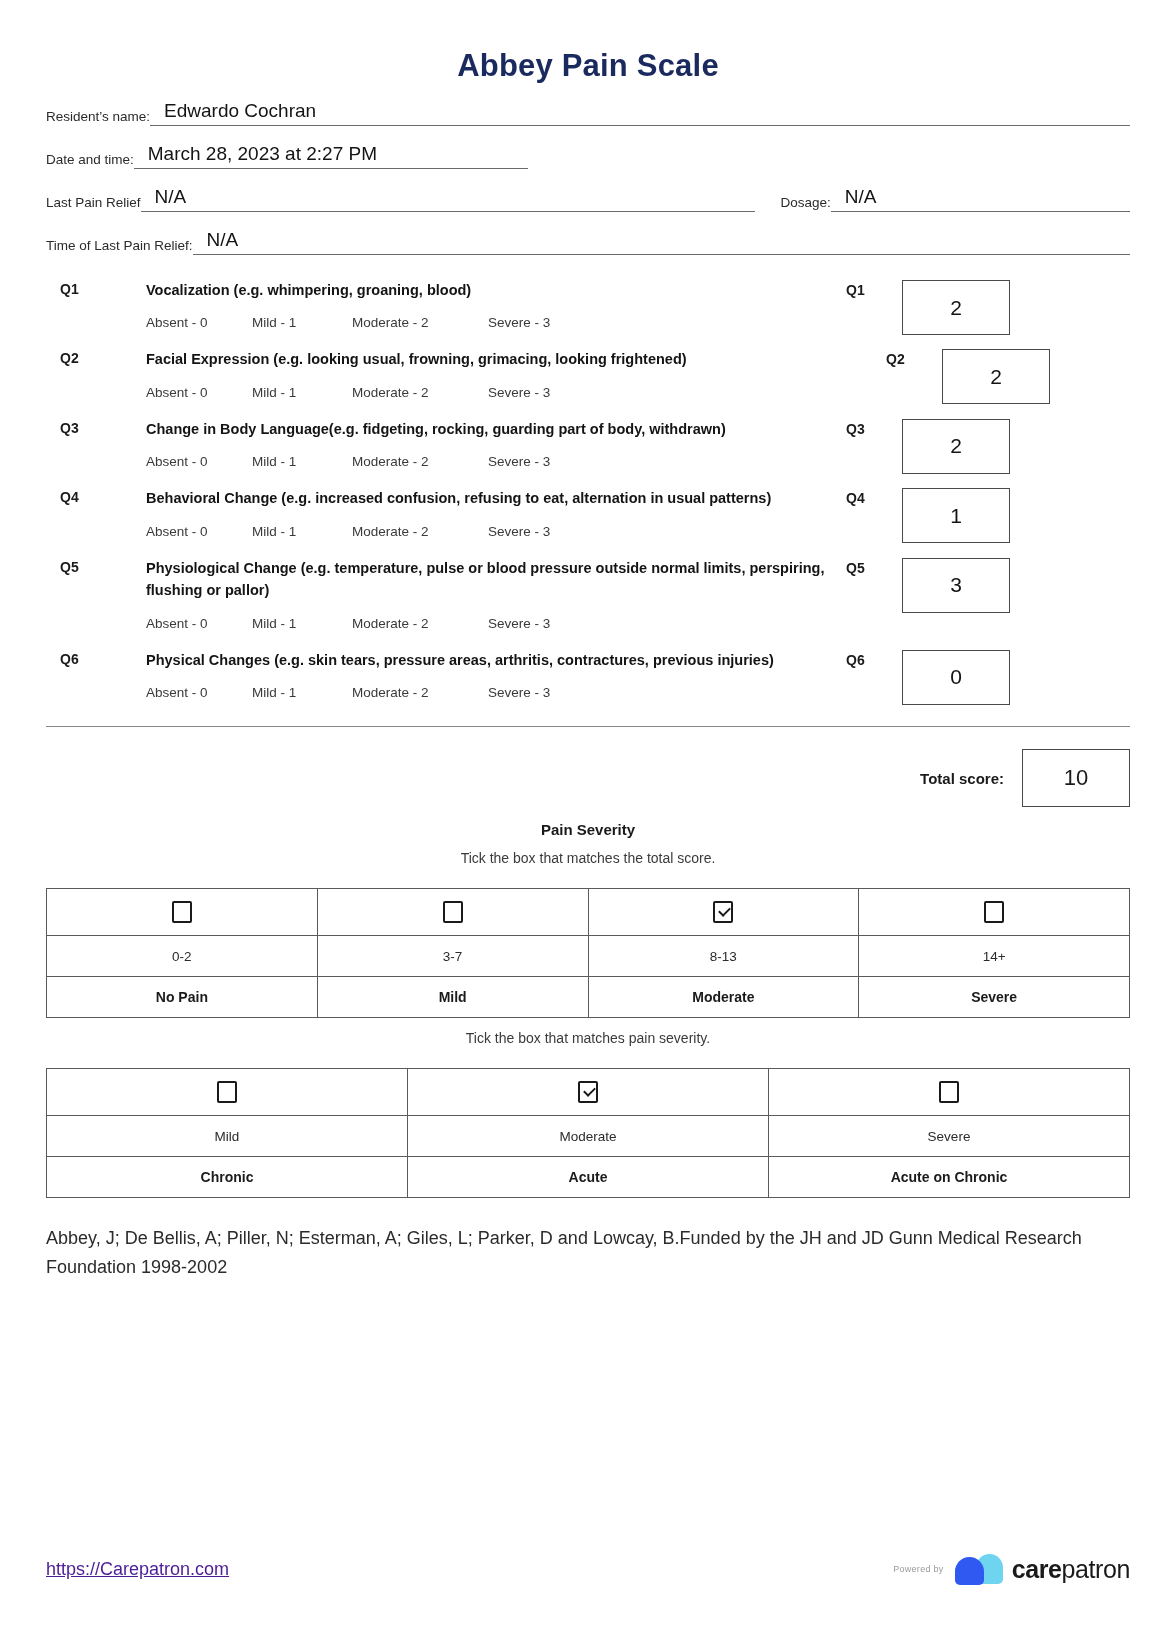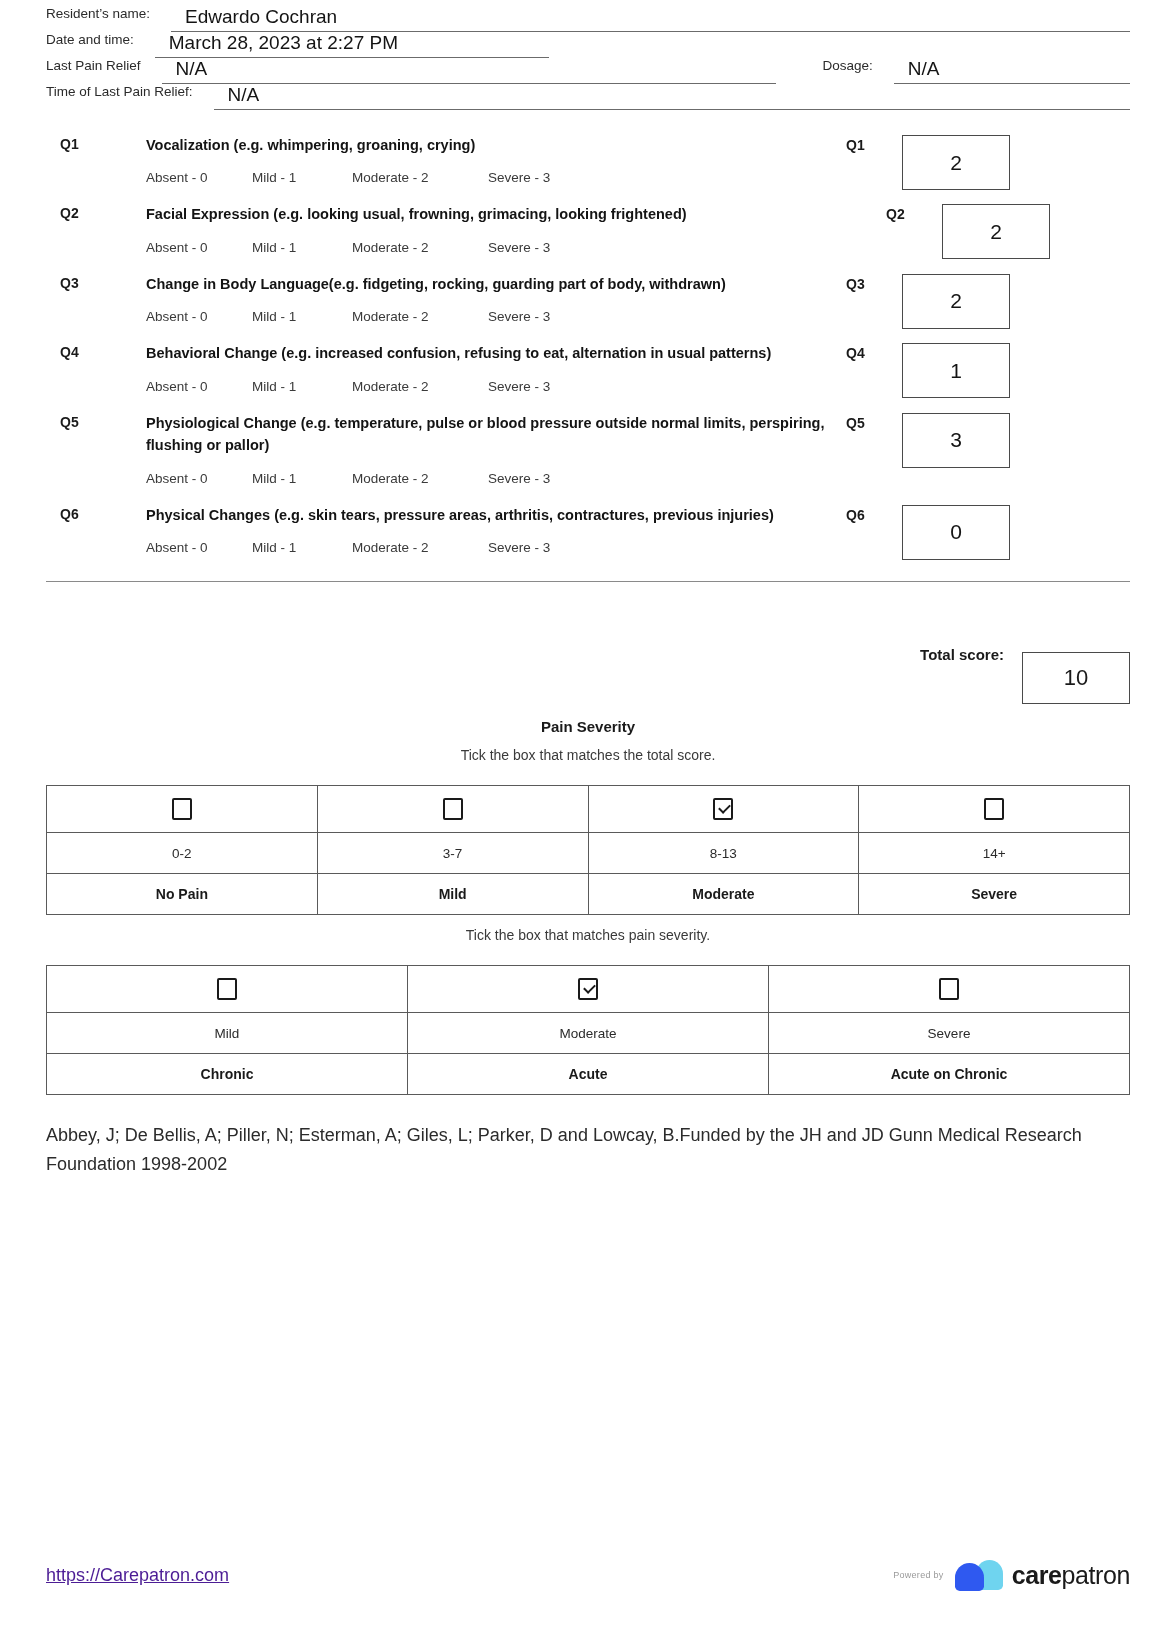--- a/index.html
+++ b/index.html
@@ -33,21 +33,22 @@
     padding-top: 48px;
     margin: 0 0 16px 0;
   }
 
   
   .meta {
     margin-top: 6px;
   }
   .meta-row {
     display: flex;
-    gap: 21px;
+    align-items: flex-end;
+    margin-bottom: 17px;
   }
   .meta-label {
     font-size: 13.5px;
     color: #2b2b2b;
     white-space: nowrap;
     padding-bottom: 2px;
   }
   .meta-fill {
     flex: 1 1 auto;
     border-bottom: 1.6px solid #6b6b6b;
@@ -151,28 +152,27 @@
     justify-content: flex-end;
     margin-top: 22px;
   }
   .total-label {
     font-size: 15px;
     font-weight: bold;
     margin-right: 18px;
   }
   .total-box {
     width: 108px;
-    height: 52px;
+    height: 58px;
     border: 1.5px solid #4a4a4a;
     display: flex;
     align-items: center;
     justify-content: center;
     font-size: 22px;
     box-sizing: border-box;
-    margin-top: 48px;
   }
 
   
   .section-heading {
     text-align: center;
     font-size: 15px;
     font-weight: bold;
     margin-top: 14px;
   }
   .section-sub {
@@ -287,20 +287,21 @@
     color: #1a1a1a;
   }
   .brand-text b { font-weight: bold; }
   .brand-text span { font-weight: normal; }
 </style>
 </head>
 <body>
 
 <div class="page">
 
+  <h1 class="doc-title">Abbey Pain Scale</h1>
 
   <div class="meta">
 
     <div class="meta-row">
       <div class="meta-label">Resident’s name:</div>
       <div class="meta-fill">Edwardo Cochran</div>
     </div>
 
     <div class="meta-row">
       <div class="meta-label">Date and time:</div>
@@ -321,21 +322,21 @@
       <div class="meta-fill">N/A</div>
     </div>
 
   </div>
 
   <div class="questions">
 
     <div class="q-block">
       <div class="q-left">Q1</div>
       <div class="q-mid">
-        <div class="q-text">Vocalization  (e.g. whimpering, groaning, crying)</div>
+        <div class="q-text">Vocalization  (e.g. whimpering, groaning, blood)</div>
         <div class="q-options">
           <span class="opt-0">Absent - 0</span>
           <span class="opt-1">Mild - 1</span>
           <span class="opt-2">Moderate - 2</span>
           <span class="opt-3">Severe - 3</span>
         </div>
       </div>
       <div class="q-right">
         <div class="q-right-label">Q1</div>
         <div class="score-box">2</div>

